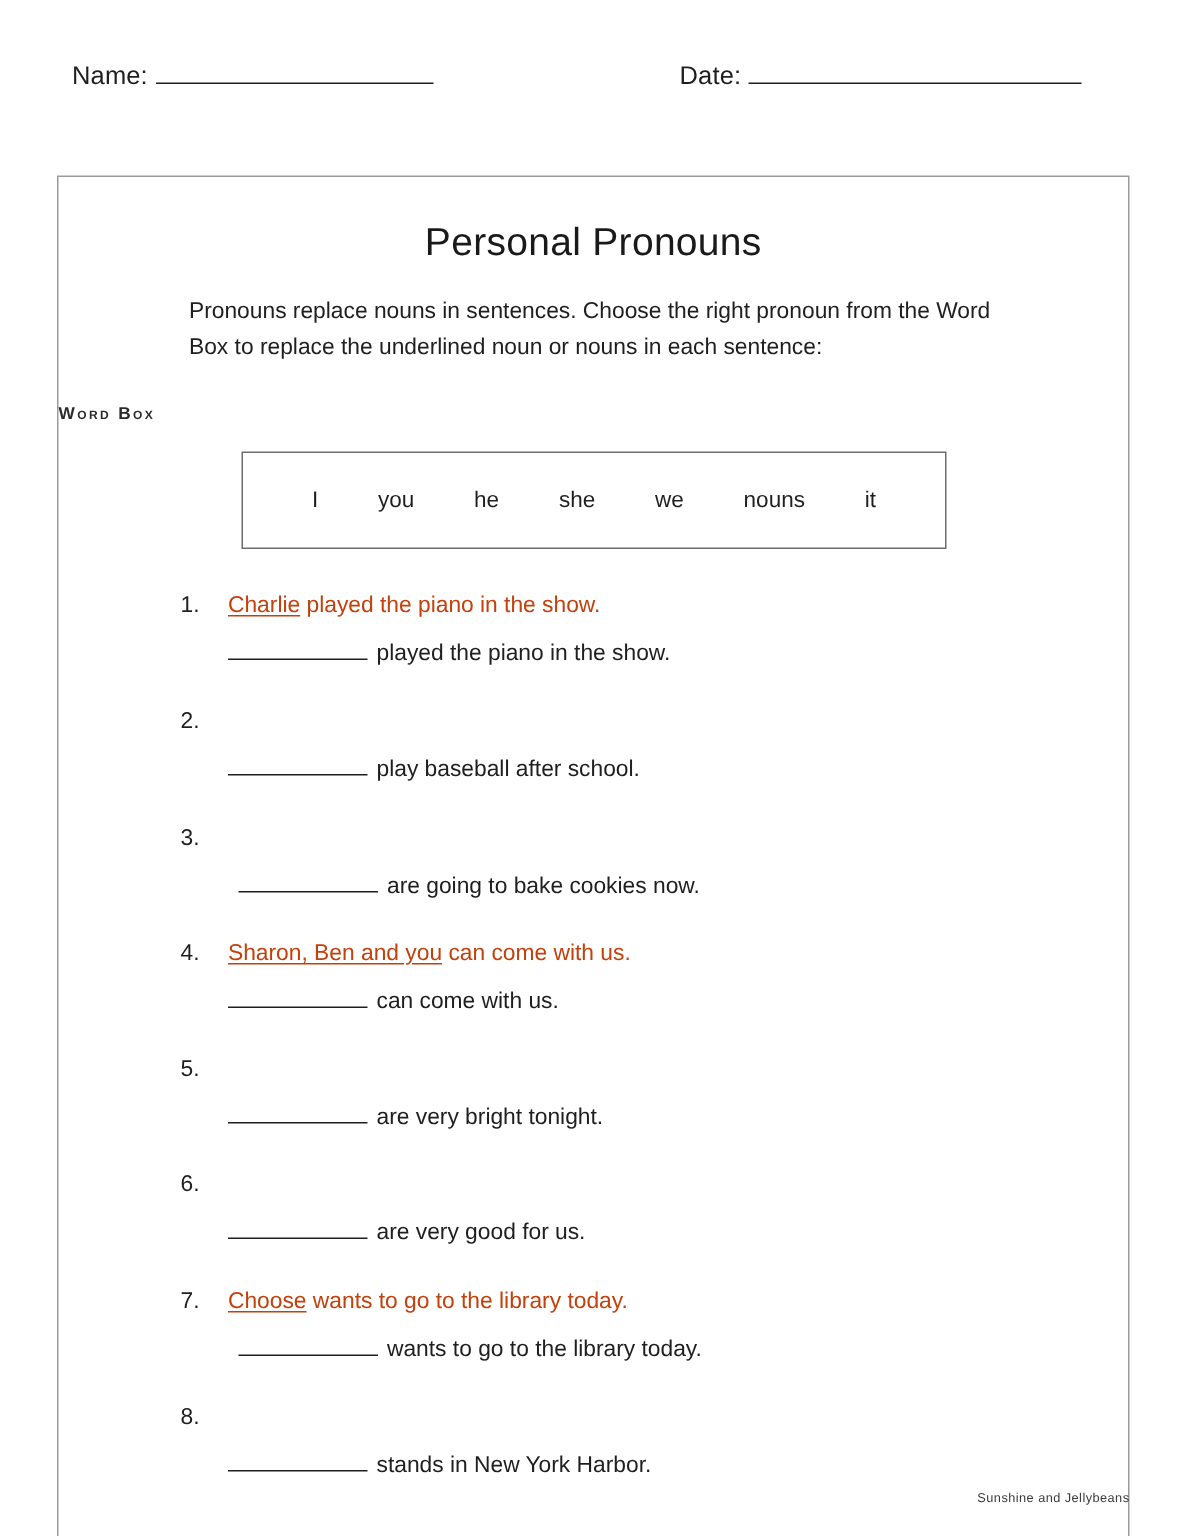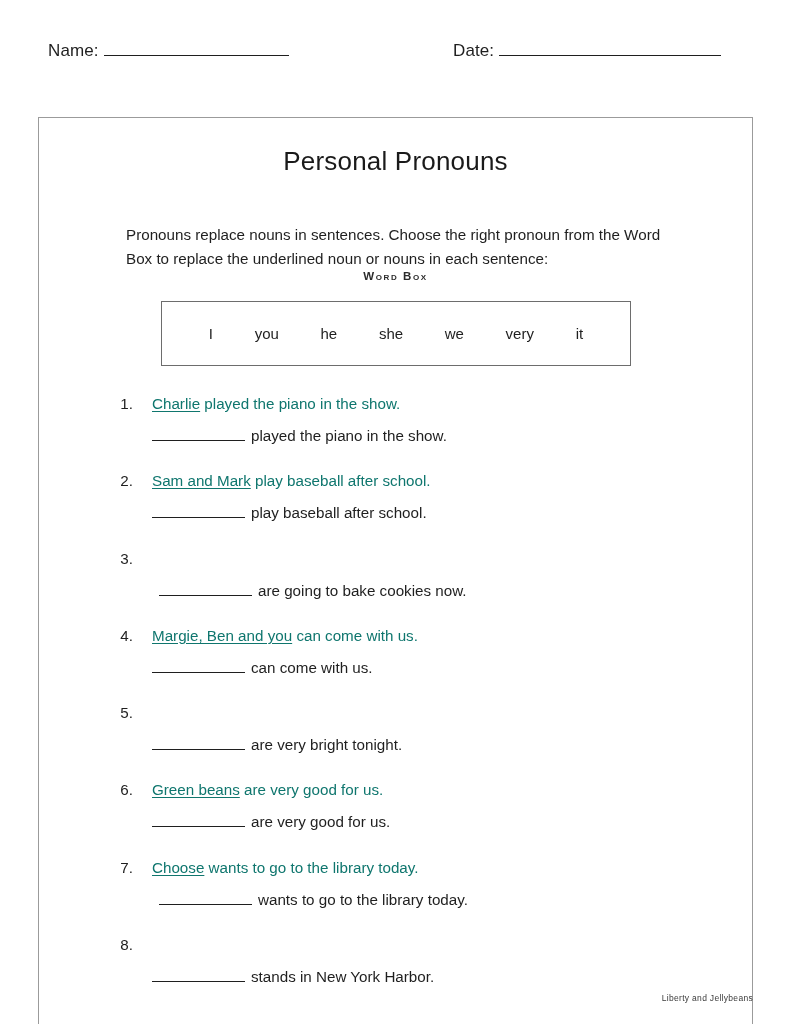--- a/index.html
+++ b/index.html
@@ -67,35 +67,34 @@
     width: 100%;
     text-align: center;
     font-size: 26px;
     font-weight: 400;
     letter-spacing: 0.2px;
     color: #1a1a1a;
   }
 
   .intro {
     position: absolute;
-    top: 105px;
+    top: 78px;
     left: 87px;
     width: 556px;
     font-size: 15.2px;
     line-height: 1.55;
     color: #1f1f1f;
   }
 
   
   .wordbox-label {
     position: absolute;
     top: 152px;
     left: 0;
     width: 100%;
-    text-align: center;
     font-size: 11.5px;
     font-weight: bold;
     font-variant: small-caps;
     letter-spacing: 1.6px;
     color: #2b2b2b;
   }
   .wordbox {
     position: absolute;
     top: 183px;
     left: 122px;
@@ -130,21 +129,21 @@
     width: 22px;
     text-align: right;
     font-size: 15.2px;
     color: #1f1f1f;
   }
   .q-sentence {
     position: absolute;
     left: 113px;
     top: 0;
     font-size: 15.2px;
-    color: #0f766e;
+    color: #c2410c;
     white-space: nowrap;
   }
   .q-sentence .noun {
     text-decoration: underline;
     text-underline-offset: 2px;
   }
   .q-answer {
     position: absolute;
     left: 113px;
     top: 32px;
@@ -196,66 +195,64 @@
   <div class="intro">Pronouns replace nouns in sentences.  Choose the right pronoun from the Word Box to replace the underlined noun or nouns in each sentence:</div>
 
   <div class="wordbox-label">Word Box</div>
 
   <div class="wordbox">
     <span class="wordbox-word">I</span>
     <span class="wordbox-word">you</span>
     <span class="wordbox-word">he</span>
     <span class="wordbox-word">she</span>
     <span class="wordbox-word">we</span>
-    <span class="wordbox-word">very</span>
+    <span class="wordbox-word">nouns</span>
     <span class="wordbox-word">it</span>
   </div>
 
   <div class="questions" id="question-list">
       <div class="question">
         <div class="q-num">1.</div>
         <div class="q-sentence"><span class="noun">Charlie</span><span> played the piano in the show.</span></div>
         <div class="q-answer">
           <span class="answer-rule"></span>
           <span> played the piano in the show.</span>
         </div>
       </div>
       <div class="question">
         <div class="q-num">2.</div>
-        <div class="q-sentence"><span class="noun">Sam and Mark</span><span> play baseball after school.</span></div>
         <div class="q-answer">
           <span class="answer-rule"></span>
           <span> play baseball after school.</span>
         </div>
       </div>
       <div class="question">
         <div class="q-num">3.</div>
         <div class="q-answer indented">
           <span class="answer-rule"></span>
           <span> are going to bake cookies now.</span>
         </div>
       </div>
       <div class="question">
         <div class="q-num">4.</div>
-        <div class="q-sentence"><span class="noun">Margie, Ben and you</span><span> can come with us.</span></div>
+        <div class="q-sentence"><span class="noun">Sharon, Ben and you</span><span> can come with us.</span></div>
         <div class="q-answer">
           <span class="answer-rule"></span>
           <span> can come with us.</span>
         </div>
       </div>
       <div class="question">
         <div class="q-num">5.</div>
         <div class="q-answer">
           <span class="answer-rule"></span>
           <span> are very bright tonight.</span>
         </div>
       </div>
       <div class="question">
         <div class="q-num">6.</div>
-        <div class="q-sentence"><span class="noun">Green beans</span><span> are very good for us.</span></div>
         <div class="q-answer">
           <span class="answer-rule"></span>
           <span> are very good for us.</span>
         </div>
       </div>
       <div class="question">
         <div class="q-num">7.</div>
         <div class="q-sentence"><span class="noun">Choose</span><span> wants to go to the library today.</span></div>
         <div class="q-answer indented">
           <span class="answer-rule"></span>
@@ -266,13 +263,13 @@
         <div class="q-num">8.</div>
         <div class="q-answer">
           <span class="answer-rule"></span>
           <span> stands in New York Harbor.</span>
         </div>
       </div>
     </div>
 
 </div>
 
-<div class="credit">Liberty and Jellybeans</div>
+<div class="credit">Sunshine and Jellybeans</div>
 
 </body></html>

